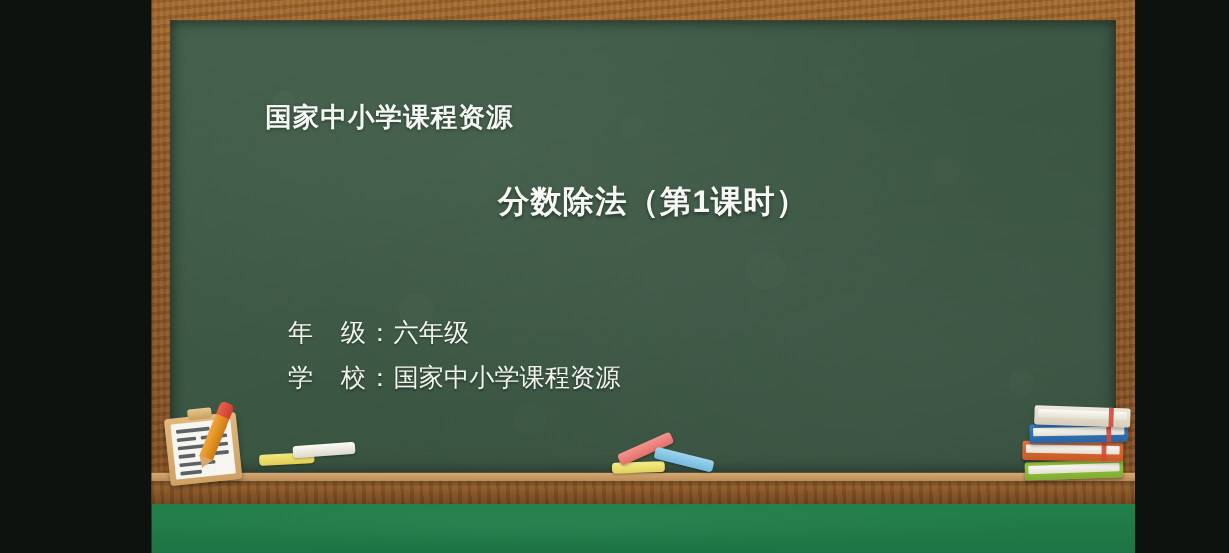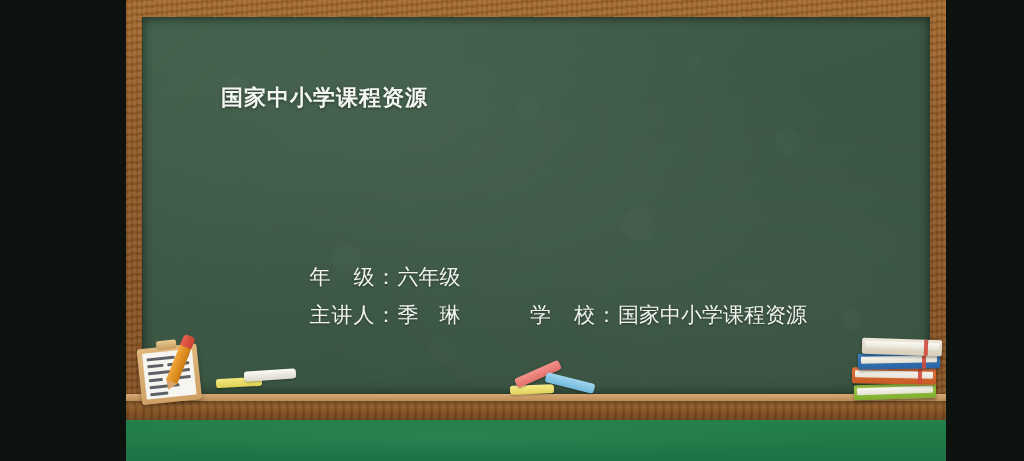--- a/index.html
+++ b/index.html
@@ -119,21 +119,20 @@
     display: flex;
     align-items: baseline;
     height: 38px;
   }
   .info-cell {
     font-family: "DejaVu Serif", "Liberation Serif", serif;
     font-size: 21px;
     color: #f2f4ef;
     white-space: nowrap;
     text-shadow: 0 1px 2px rgba(0,0,0,0.4);
-    text-align: center;
   }
   .info-cell.left-col  { width: 290px; }
   .info-cell .lbl      { letter-spacing: 1px; }
 
   
   .ledge-top {
     position: absolute;
     left: 0; top: 394px;
     width: 820px; height: 7px;
     background: linear-gradient(180deg, #d6a974 0%, #bb8b55 100%);
@@ -285,33 +284,31 @@
 
   <div id="scene">
 
     <div class="frame"></div>
 
     <div class="board">
       <div class="dust"></div>
 
       <div class="title-main">国家中小学课程资源</div>
 
+      <div class="title-sub">分数除法（第1课时）</div>
 
       <div class="info-block">
 
         <div class="info-row">
           <div class="info-cell left-col">
             <span class="lbl">年　级：</span><span>六年级</span>
           </div>
         </div>
 
         <div class="info-row">
-          <div class="info-cell left-col">
-            <span class="lbl">主讲人：</span><span>季　琳</span>
-          </div>
           <div class="info-cell">
             <span class="lbl">学　校：</span><span>国家中小学课程资源</span>
           </div>
         </div>
 
       </div>
     </div>
 
     <div class="ledge-top"></div>
     <div class="ledge-face"></div>

